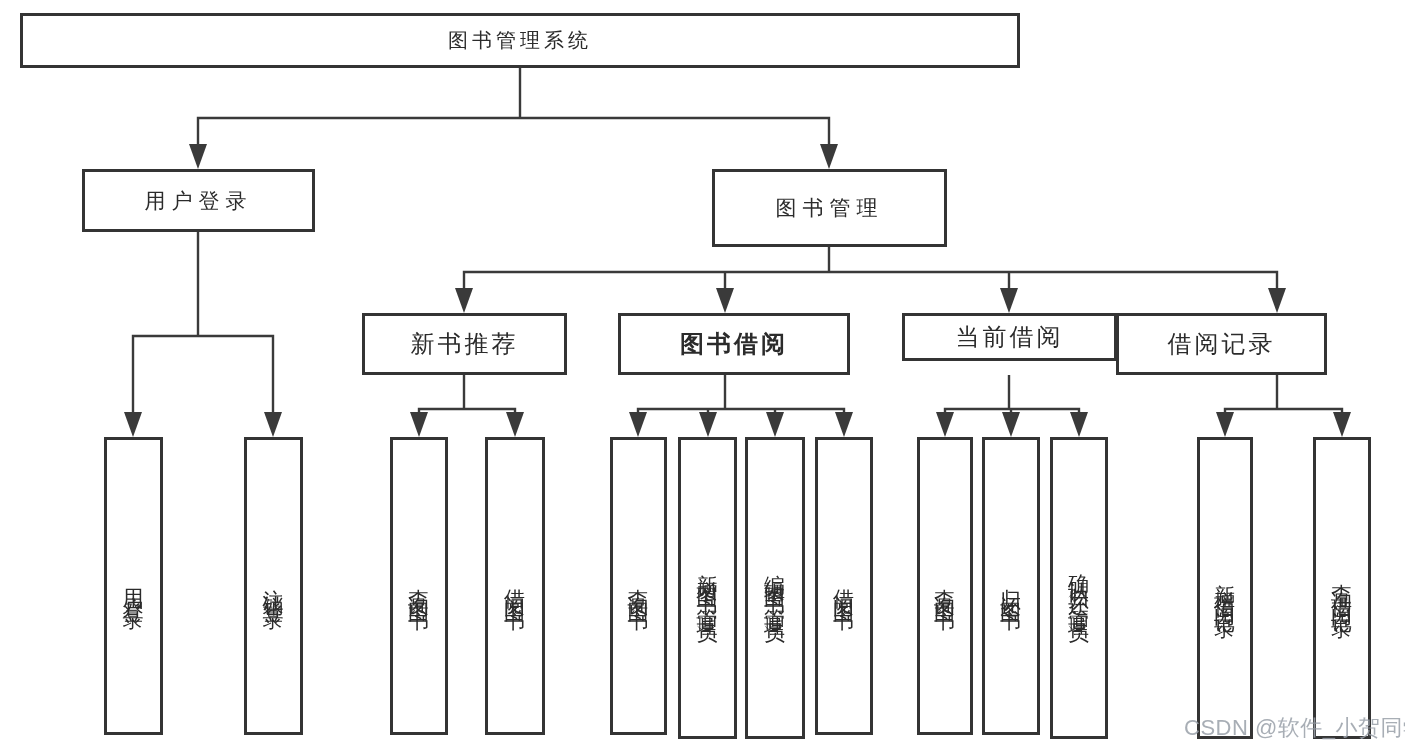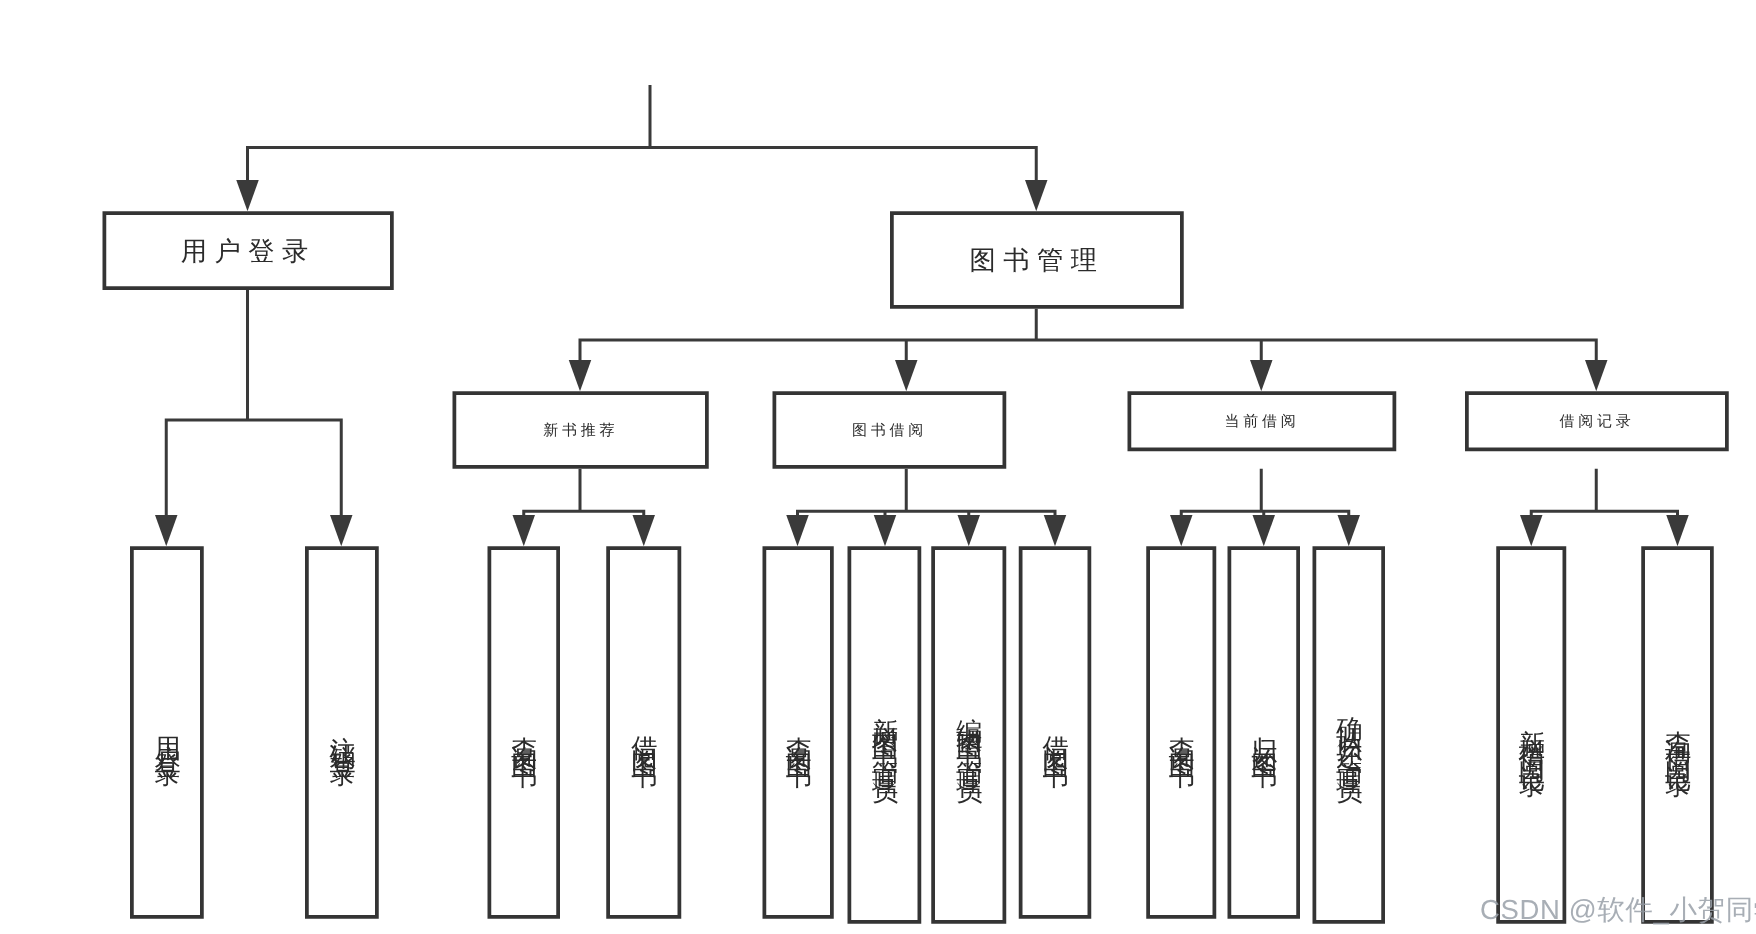--- a/index.html
+++ b/index.html
@@ -6,21 +6,21 @@
   #canvas{
     position:relative;width:1405px;height:747px;overflow:hidden;background:#ffffff;
     font-family:"Liberation Sans","DejaVu Sans",sans-serif;color:#2b2b2b;
   }
   #edges{position:absolute;left:0;top:0;z-index:1;pointer-events:none;}
   .node{
     position:absolute;box-sizing:border-box;background:#ffffff;border:3px solid #343434;
     display:flex;align-items:center;justify-content:center;z-index:2;
     font-size:21px;letter-spacing:6px;color:#2b2b2b;white-space:nowrap;
   }
-  .node.lvl3{font-size:12px;letter-spacing:3px;}
+  .node.lvl3{font-size:24px;letter-spacing:3px;}
   .node.root{font-size:20px;letter-spacing:4px;}
   .leaf{
     position:absolute;box-sizing:border-box;background:#ffffff;border:3px solid #343434;
     top:437px;height:298px;z-index:2;
     writing-mode:vertical-rl;text-orientation:mixed;
     display:flex;align-items:center;justify-content:center;
     font-size:21px;letter-spacing:7px;color:#2b2b2b;line-height:1;
   }
   .leaf.tall{height:302px;}
   #watermark{
@@ -66,28 +66,29 @@
       <polygon points="766,412 784,412 775,437"></polygon>
       <polygon points="835,412 853,412 844,437"></polygon>
       <polygon points="936,412 954,412 945,437"></polygon>
       <polygon points="1002,412 1020,412 1011,437"></polygon>
       <polygon points="1070,412 1088,412 1079,437"></polygon>
       <polygon points="1216,412 1234,412 1225,437"></polygon>
       <polygon points="1333,412 1351,412 1342,437"></polygon>
     </g>
   </svg>
 
+  <div class="node root" style="left:20px;top:13px;width:1000px;height:55px;">图书管理系统</div>
 
   <div class="node" style="left:82px;top:169px;width:233px;height:63px;">用户登录</div>
   <div class="node" style="left:712px;top:169px;width:235px;height:78px;">图书管理</div>
 
   <div class="node lvl3" style="left:362px;top:313px;width:205px;height:62px;">新书推荐</div>
-  <div class="node lvl3" style="left:618px;top:313px;width:187px;height:62px;">图书借阅</div>
+  <div class="node lvl3" style="left:618px;top:313px;width:232px;height:62px;font-weight:bold;">图书借阅</div>
   <div class="node lvl3" style="left:902px;top:313px;width:215px;height:48px;">当前借阅</div>
-  <div class="node lvl3" style="left:1172px;top:313px;width:211px;height:48px;">借阅记录</div>
+  <div class="node lvl3" style="left:1116px;top:313px;width:211px;height:62px;">借阅记录</div>
 
   <div class="leaf" style="left:104px;width:59px;">用户登录</div>
   <div class="leaf" style="left:244px;width:59px;">注销登录</div>
   <div class="leaf" style="left:390px;width:58px;">查询图书</div>
   <div class="leaf" style="left:485px;width:60px;">借阅图书</div>
   <div class="leaf" style="left:610px;width:57px;">查询图书</div>
   <div class="leaf tall" style="left:678px;width:59px;">新增图书（管理员）</div>
   <div class="leaf tall" style="left:745px;width:60px;">编辑图书（管理员）</div>
   <div class="leaf" style="left:815px;width:58px;">借阅图书</div>
   <div class="leaf" style="left:917px;width:56px;">查询图书</div>

